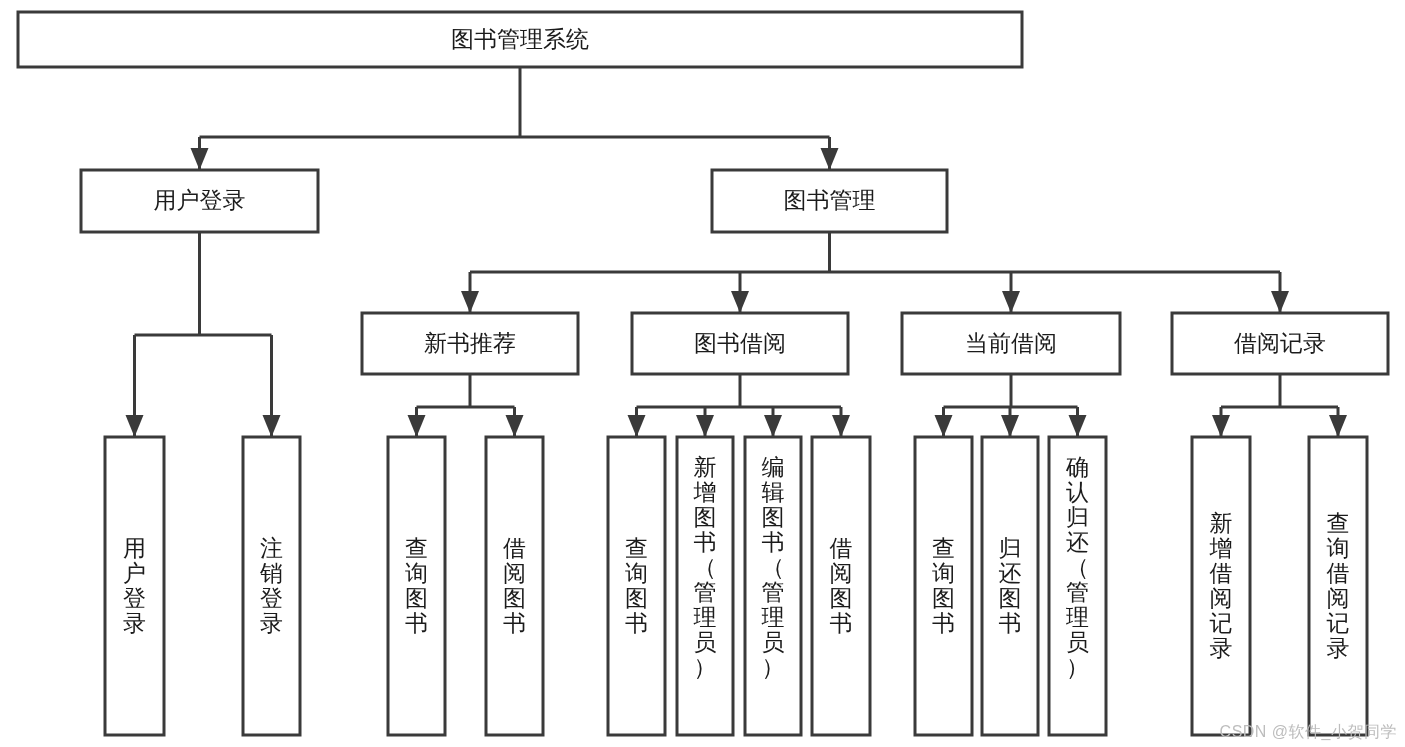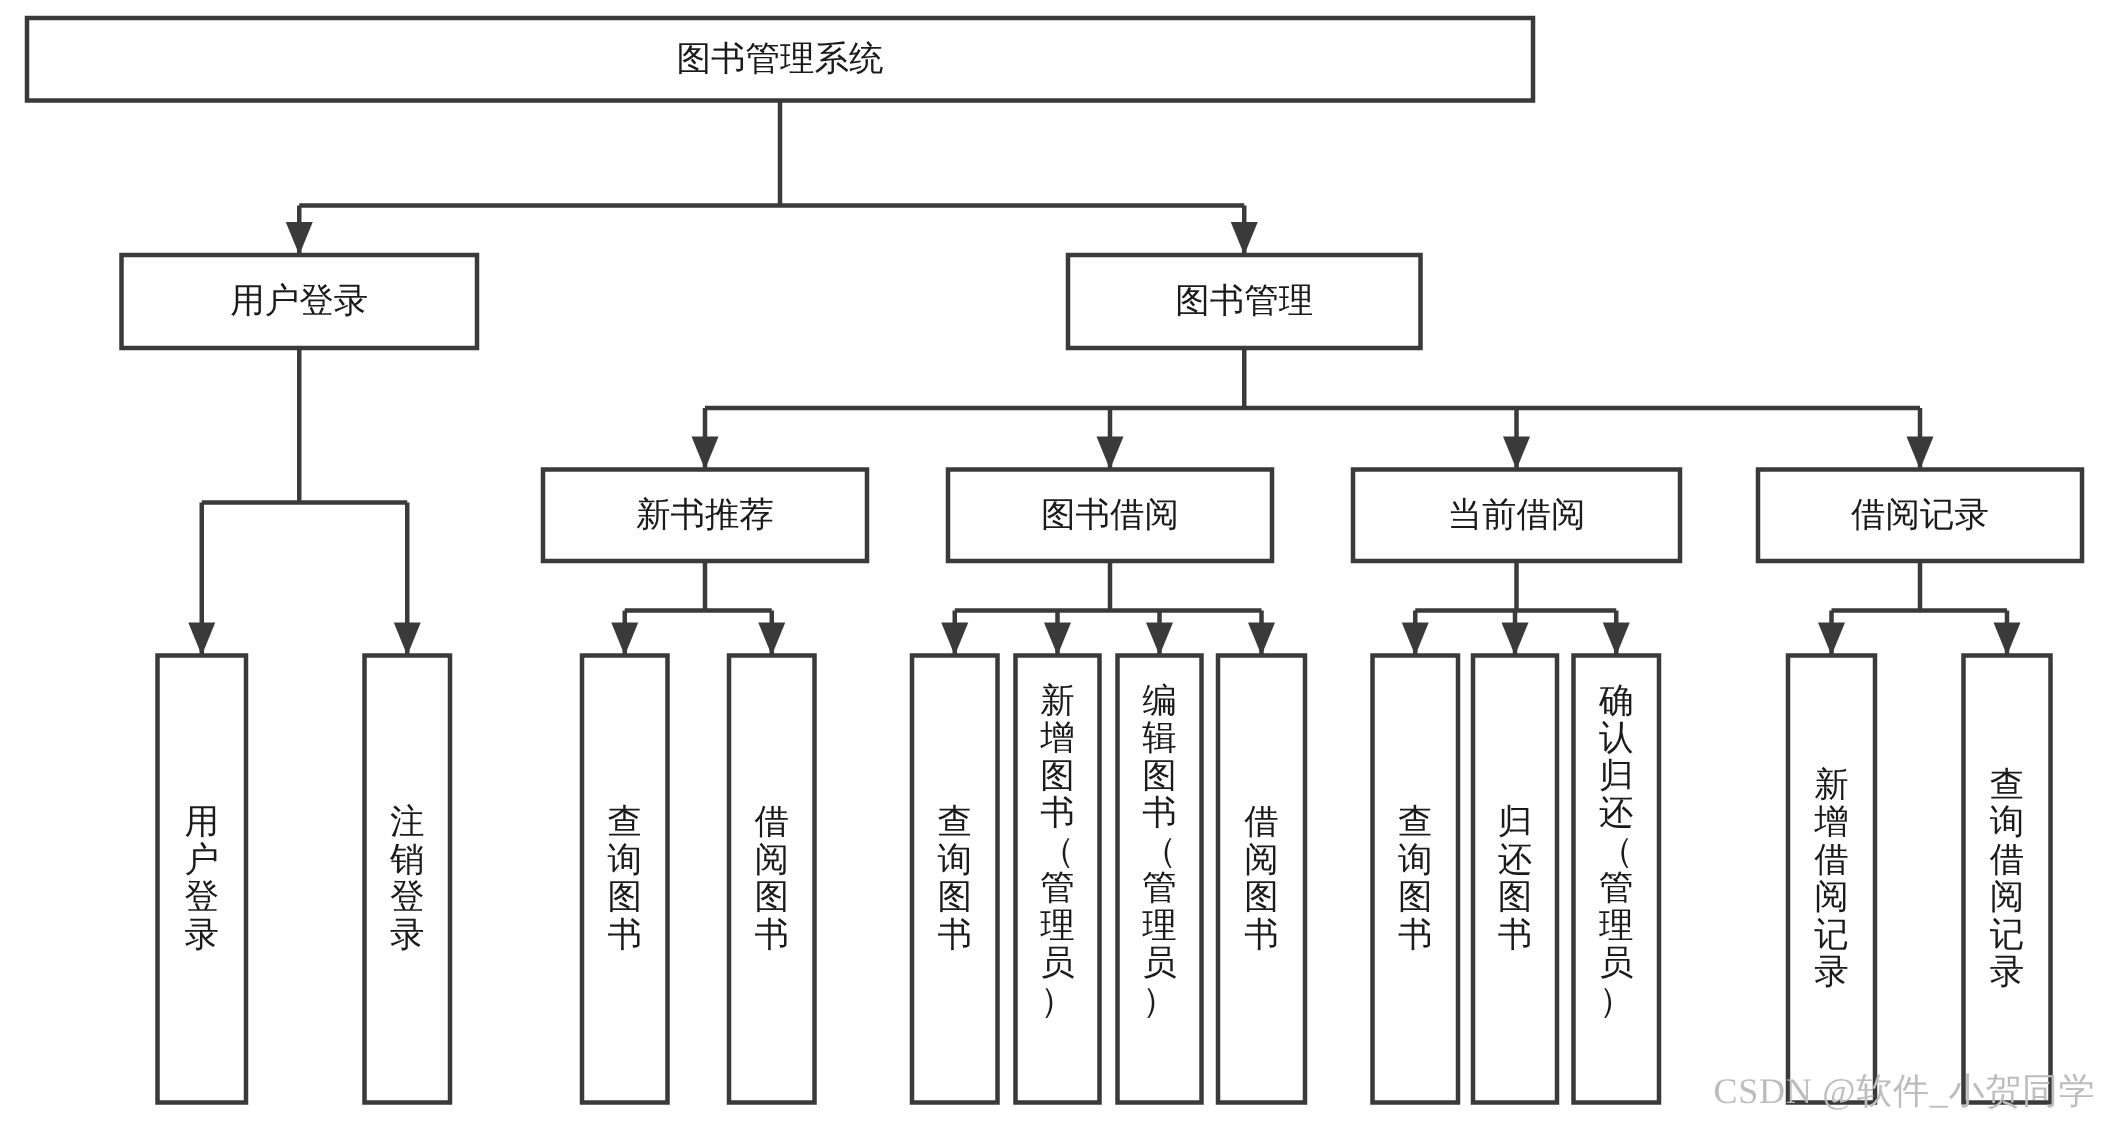--- a/index.html
+++ b/index.html
@@ -52,22 +52,22 @@
   .node-label-vertical {
     fill: #1b1b1b;
     font-family: "Liberation Sans", "DejaVu Sans", sans-serif;
     font-size: 23px;
     text-anchor: middle;
   }
   .watermark {
     position: absolute;
     right: 8px;
     bottom: 4px;
-    font-family: Liberation Serif, serif;
-    font-size: 24px;
+    font-family: Liberation Sans, sans-serif;
+    font-size: 16px;
     color: #bdbdbd;
     letter-spacing: 0.5px;
     white-space: nowrap;
     user-select: none;
   }
 </style>
 </head>
 <body>
 
 <div id="diagram-root">

